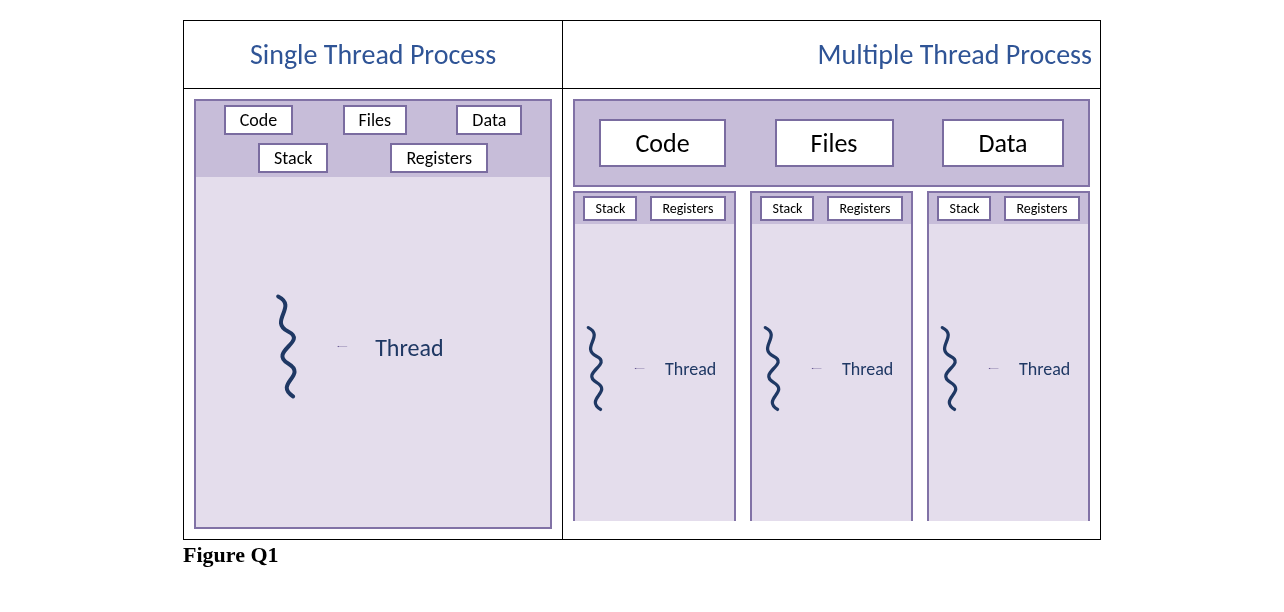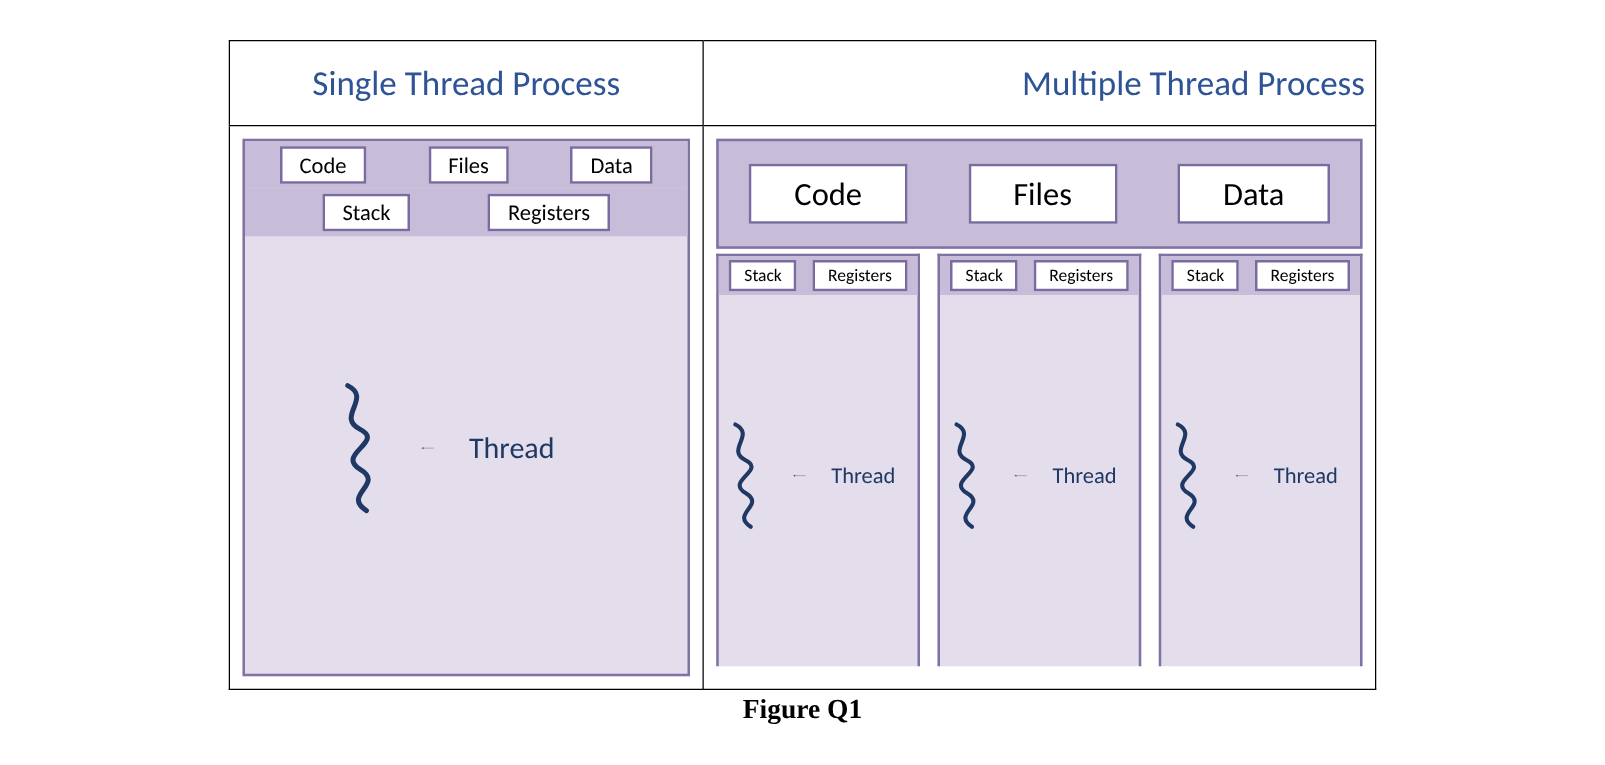--- a/index.html
+++ b/index.html
@@ -5,21 +5,21 @@
   * { box-sizing: border-box; }
   body {
     margin: 0;
     padding: 20px 60px;
     font-family: "Segoe UI", "Calibri", Arial, sans-serif;
     background: #ffffff;
     color: #000;
   }
   .diagram {
     width: 918px;
-    margin: 12px auto;
+    margin: 0 auto;
   }
   .row {
     display: flex;
   }
   
   .hdr {
     border: 1px solid #000;
     padding: 16px 8px;
     text-align: center;
     font-size: 28px;
@@ -112,21 +112,21 @@
     border: 2px solid #8172a6;
     border-bottom: none;
     display: flex;
     flex-direction: column;
     height: 330px;
   }
   .mt-col .dark-band { padding: 3px 4px; gap: 4px; }
   .mt-col .thread-block { transform: translate(-55%, -55%); }
 
   .caption {
-    text-align: center;
+    text-align: left;
     font-weight: bold;
     font-size: 22px;
     font-family: "Times New Roman", serif;
     margin-top: 2px;
   }
 </style>
 </head>
 <body>
 
 <div class="diagram">

